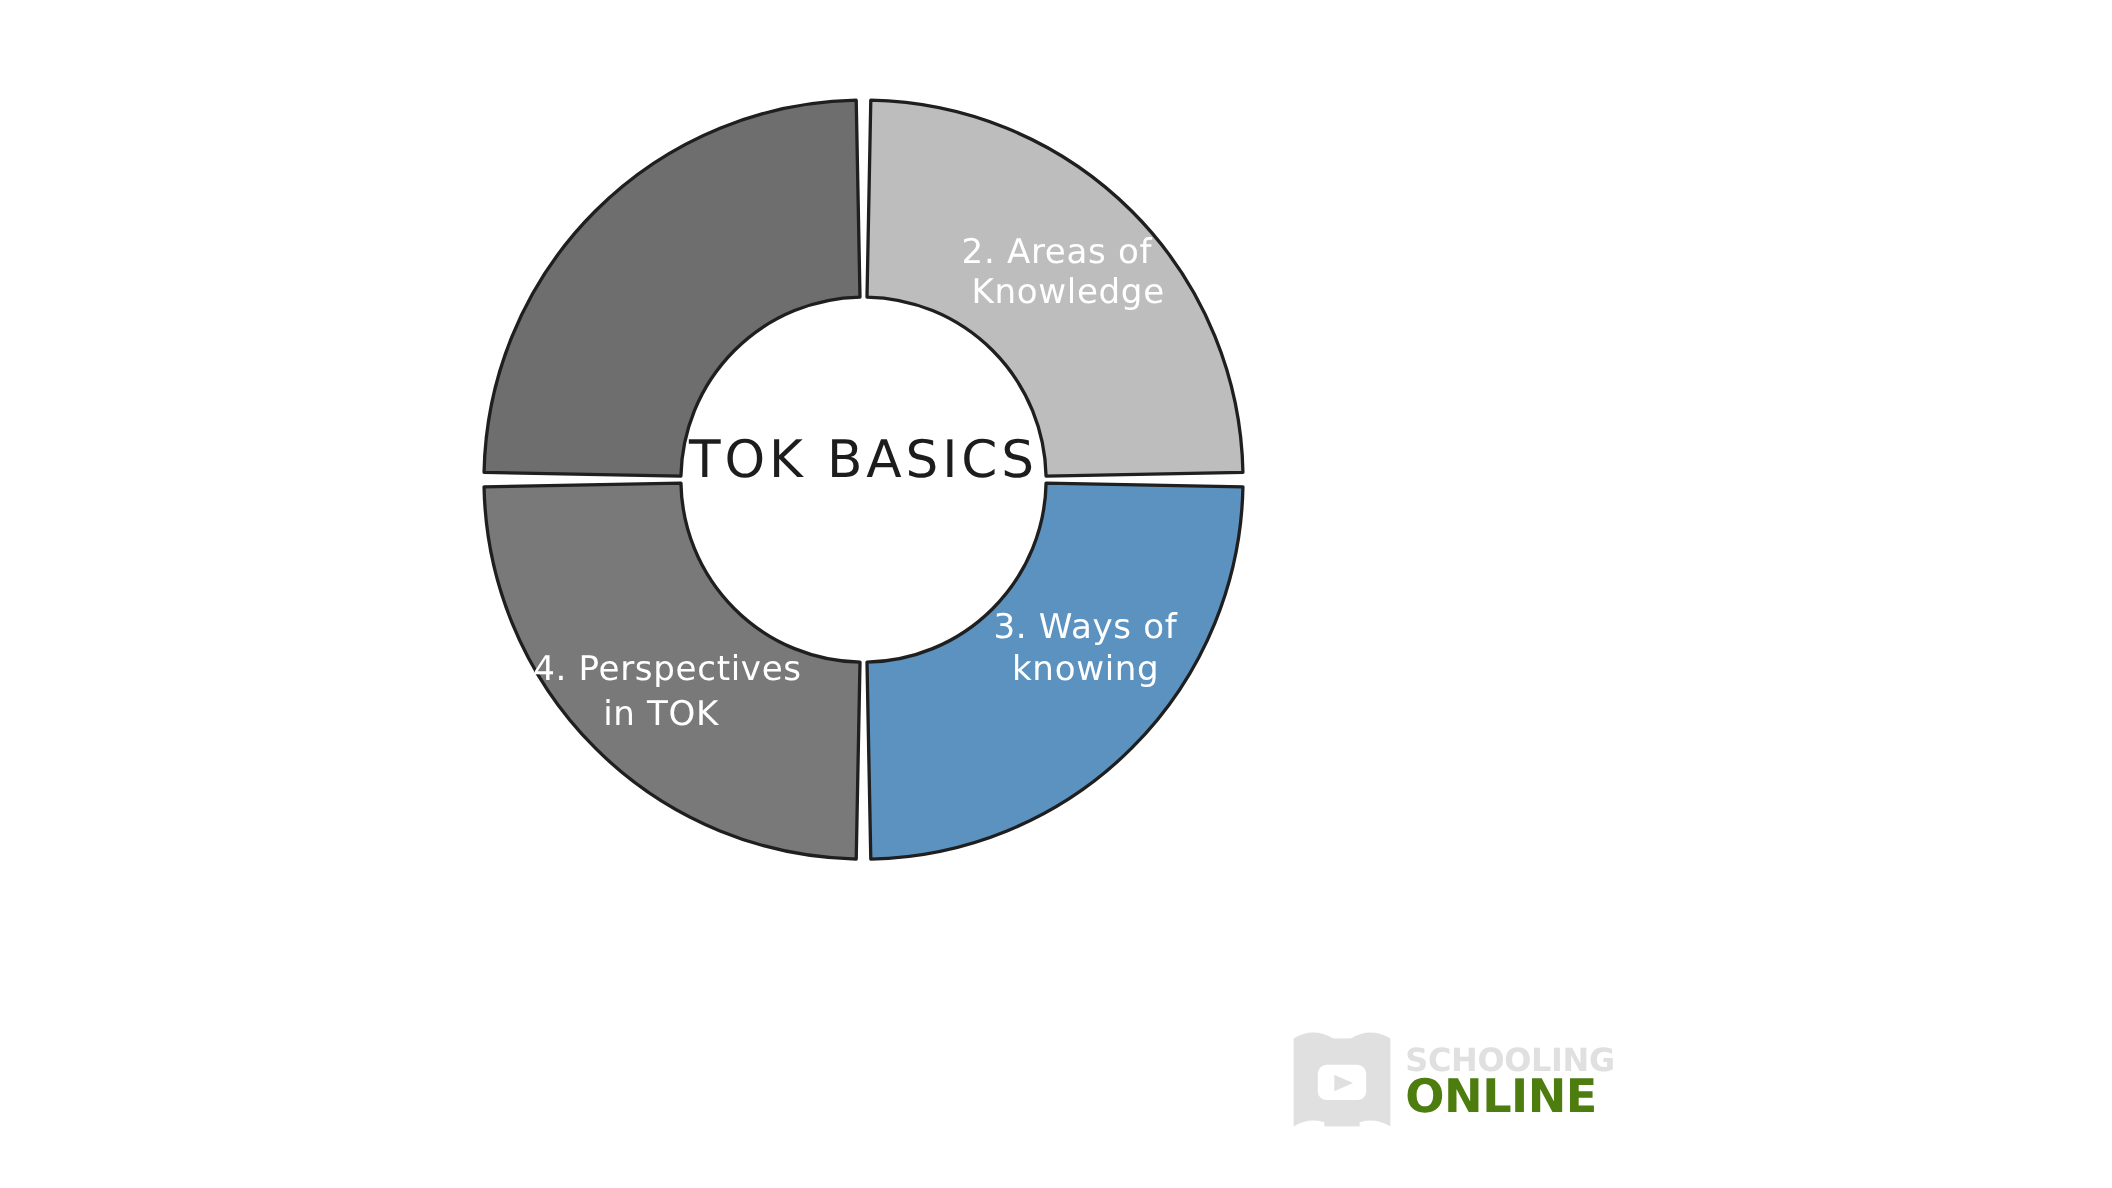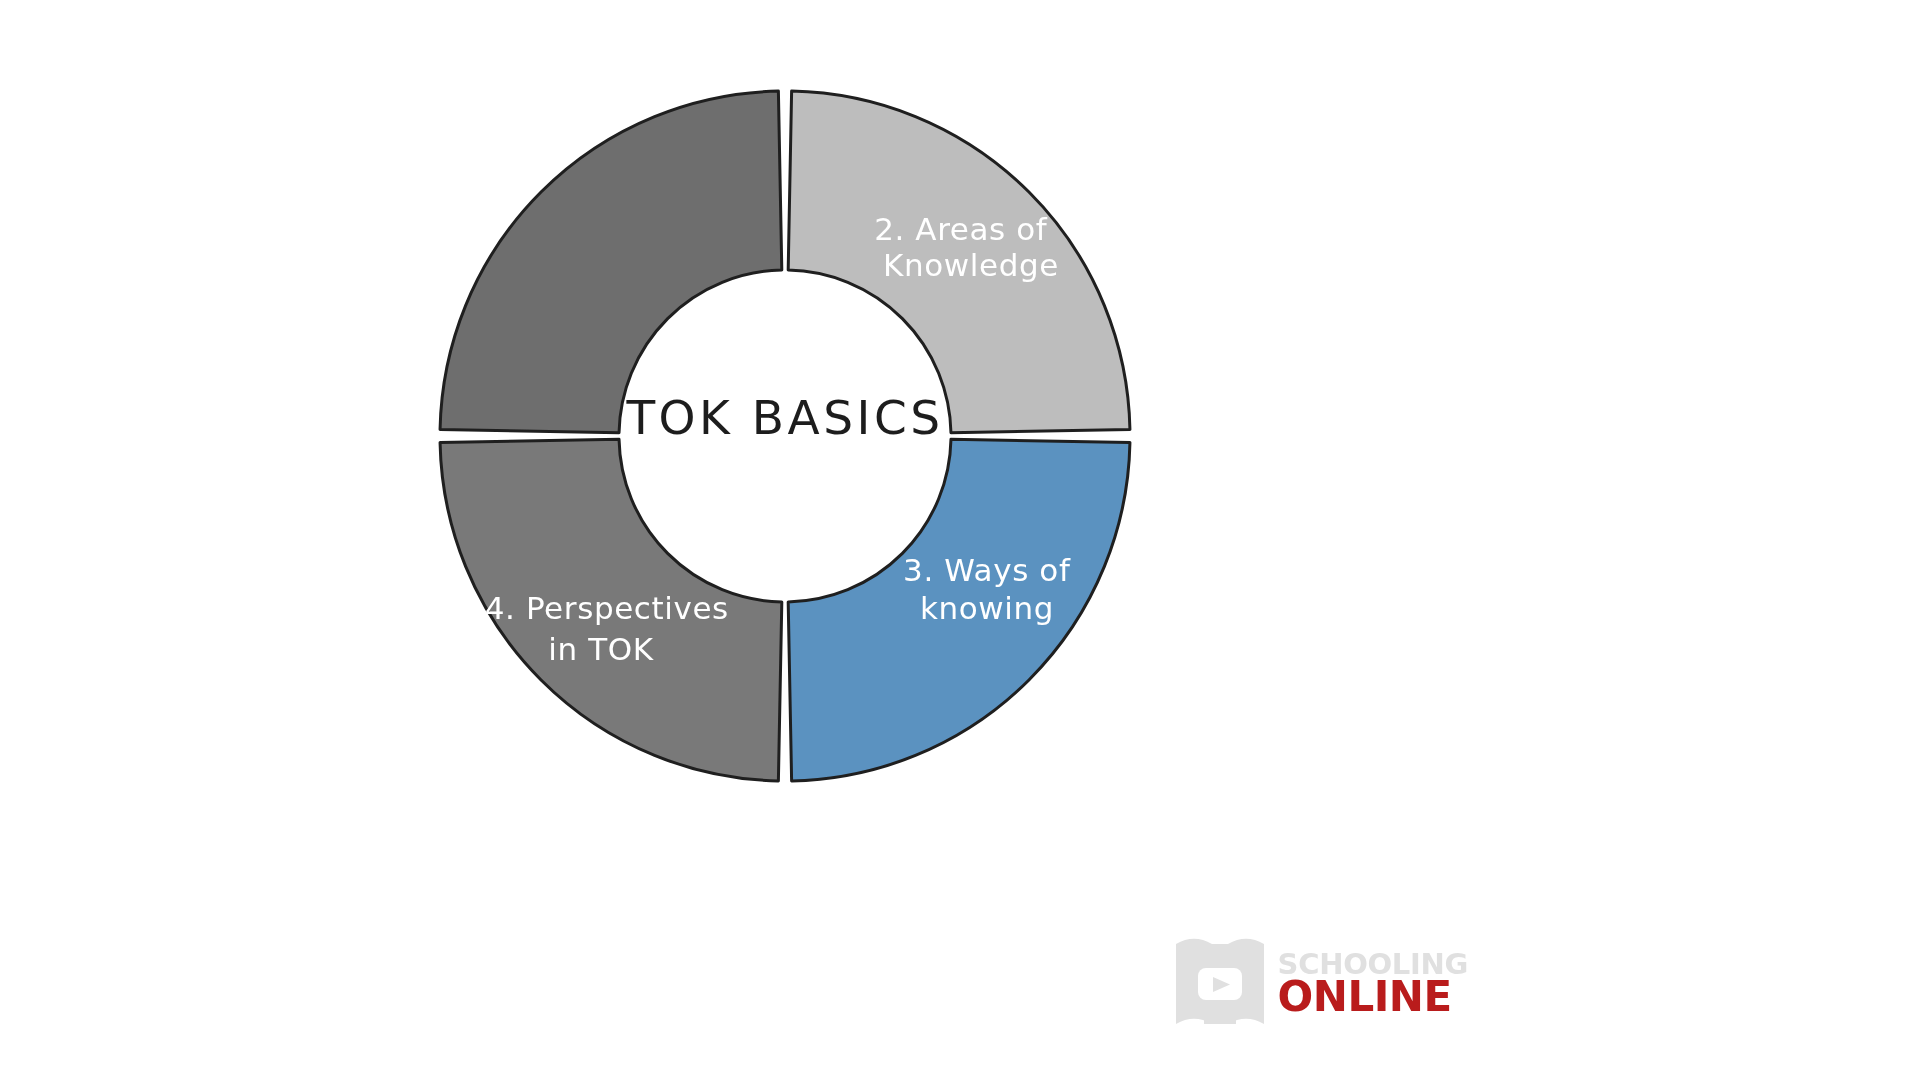--- a/index.html
+++ b/index.html
@@ -81,21 +81,21 @@
     font-weight: bold;
     font-size: 29px;
     letter-spacing: -0.3px;
     color: #e0e0e0;
   }
   #watermark .wm-line2 {
     font-family: "DejaVu Sans", sans-serif;
     font-weight: bold;
     font-size: 42px;
     letter-spacing: -0.5px;
-    color: #b91c1c;
+    color: #4d7c0f;
   }
 </style>
 </head>
 <body>
 
 <div id="stage">
 
   <svg id="donut-svg" viewBox="0 0 1920 1080" xmlns="http://www.w3.org/2000/svg">
 
     <g>

